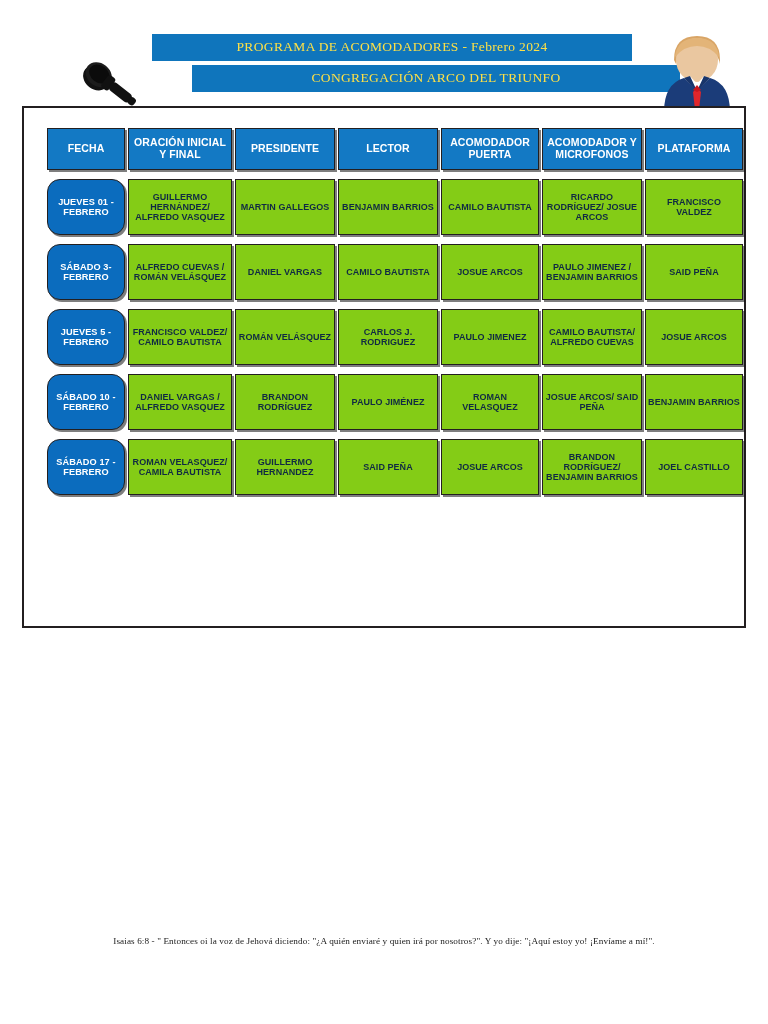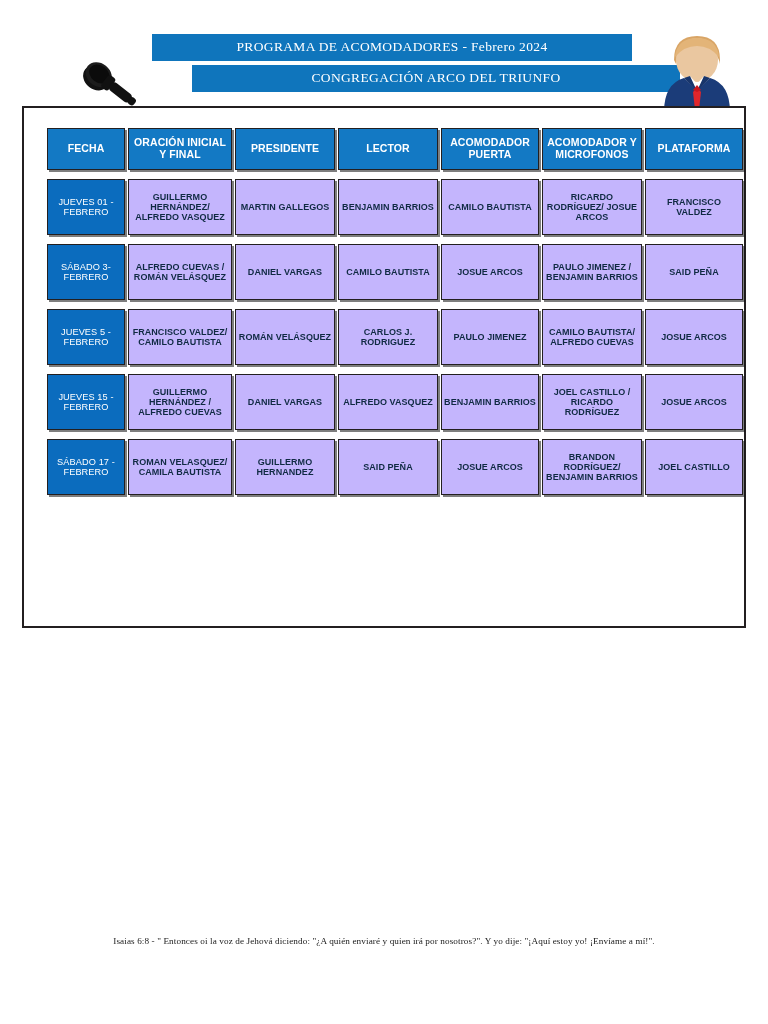--- a/index.html
+++ b/index.html
@@ -33,21 +33,21 @@
   }
 
   .banner-stack {
     position: absolute;
     left: 152px;
     top: 8px;
     width: 480px;
   }
   .banner {
     background: #0F75BC;
-    color: #ffffff;
+    color: #fde047;
     font-family: "Liberation Serif", serif;
     font-size: 13.5px;
     letter-spacing: 0.35px;
     text-align: center;
     padding: 5px 0 6px 0;
     white-space: nowrap;
   }
   .banner-1 { width: 480px; margin-left: 0; }
   .banner-2 { width: 488px; margin-left: 40px; margin-top: 4px; }
 
@@ -98,26 +98,27 @@
     font-size: 10.5px;
     font-weight: bold;
     letter-spacing: 0.1px;
     height: 42px;
   }
 
   .sched-table td.date-cell {
     background: #0B6CBE;
     color: #ffffff;
     font-size: 9.2px;
-    font-weight: normal;
+    font-weight: bold;
     letter-spacing: 0.1px;
+    border-radius: 13px;
   }
 
   .sched-table td.body-cell {
-    background: #c4b5fd;
+    background: #84cc16;
     color: #102A43;
     font-size: 9px;
     font-weight: bold;
     letter-spacing: 0.05px;
   }
 
   .sched-table tbody tr { height: 56px; }
 
   
   col.c0 { width: 78px; }
@@ -231,27 +232,27 @@
       <tr>
         <td class="date-cell">JUEVES 5 - FEBRERO</td>
         <td class="body-cell">FRANCISCO VALDEZ/ CAMILO BAUTISTA</td>
         <td class="body-cell">ROMÁN VELÁSQUEZ</td>
         <td class="body-cell">CARLOS J. RODRIGUEZ</td>
         <td class="body-cell">PAULO JIMENEZ</td>
         <td class="body-cell">CAMILO BAUTISTA/ ALFREDO CUEVAS</td>
         <td class="body-cell">JOSUE ARCOS</td>
       </tr>
       <tr>
-        <td class="date-cell">JUEVES 15 - FEBRERO</td>
-        <td class="body-cell">GUILLERMO HERNÁNDEZ / ALFREDO CUEVAS</td>
-        <td class="body-cell">DANIEL VARGAS</td>
-        <td class="body-cell">ALFREDO VASQUEZ</td>
+        <td class="date-cell">SÁBADO 10 - FEBRERO</td>
+        <td class="body-cell">DANIEL VARGAS / ALFREDO VASQUEZ</td>
+        <td class="body-cell">BRANDON RODRÍGUEZ</td>
+        <td class="body-cell">PAULO JIMÉNEZ</td>
+        <td class="body-cell">ROMAN VELASQUEZ</td>
+        <td class="body-cell">JOSUE ARCOS/ SAID PEÑA</td>
         <td class="body-cell">BENJAMIN BARRIOS</td>
-        <td class="body-cell">JOEL CASTILLO / RICARDO RODRÍGUEZ</td>
-        <td class="body-cell">JOSUE ARCOS</td>
       </tr>
       <tr>
         <td class="date-cell">SÁBADO 17 - FEBRERO</td>
         <td class="body-cell">ROMAN VELASQUEZ/ CAMILA BAUTISTA</td>
         <td class="body-cell">GUILLERMO HERNANDEZ</td>
         <td class="body-cell">SAID PEÑA</td>
         <td class="body-cell">JOSUE ARCOS</td>
         <td class="body-cell">BRANDON RODRÍGUEZ/ BENJAMIN BARRIOS</td>
         <td class="body-cell">JOEL CASTILLO</td>
       </tr>

